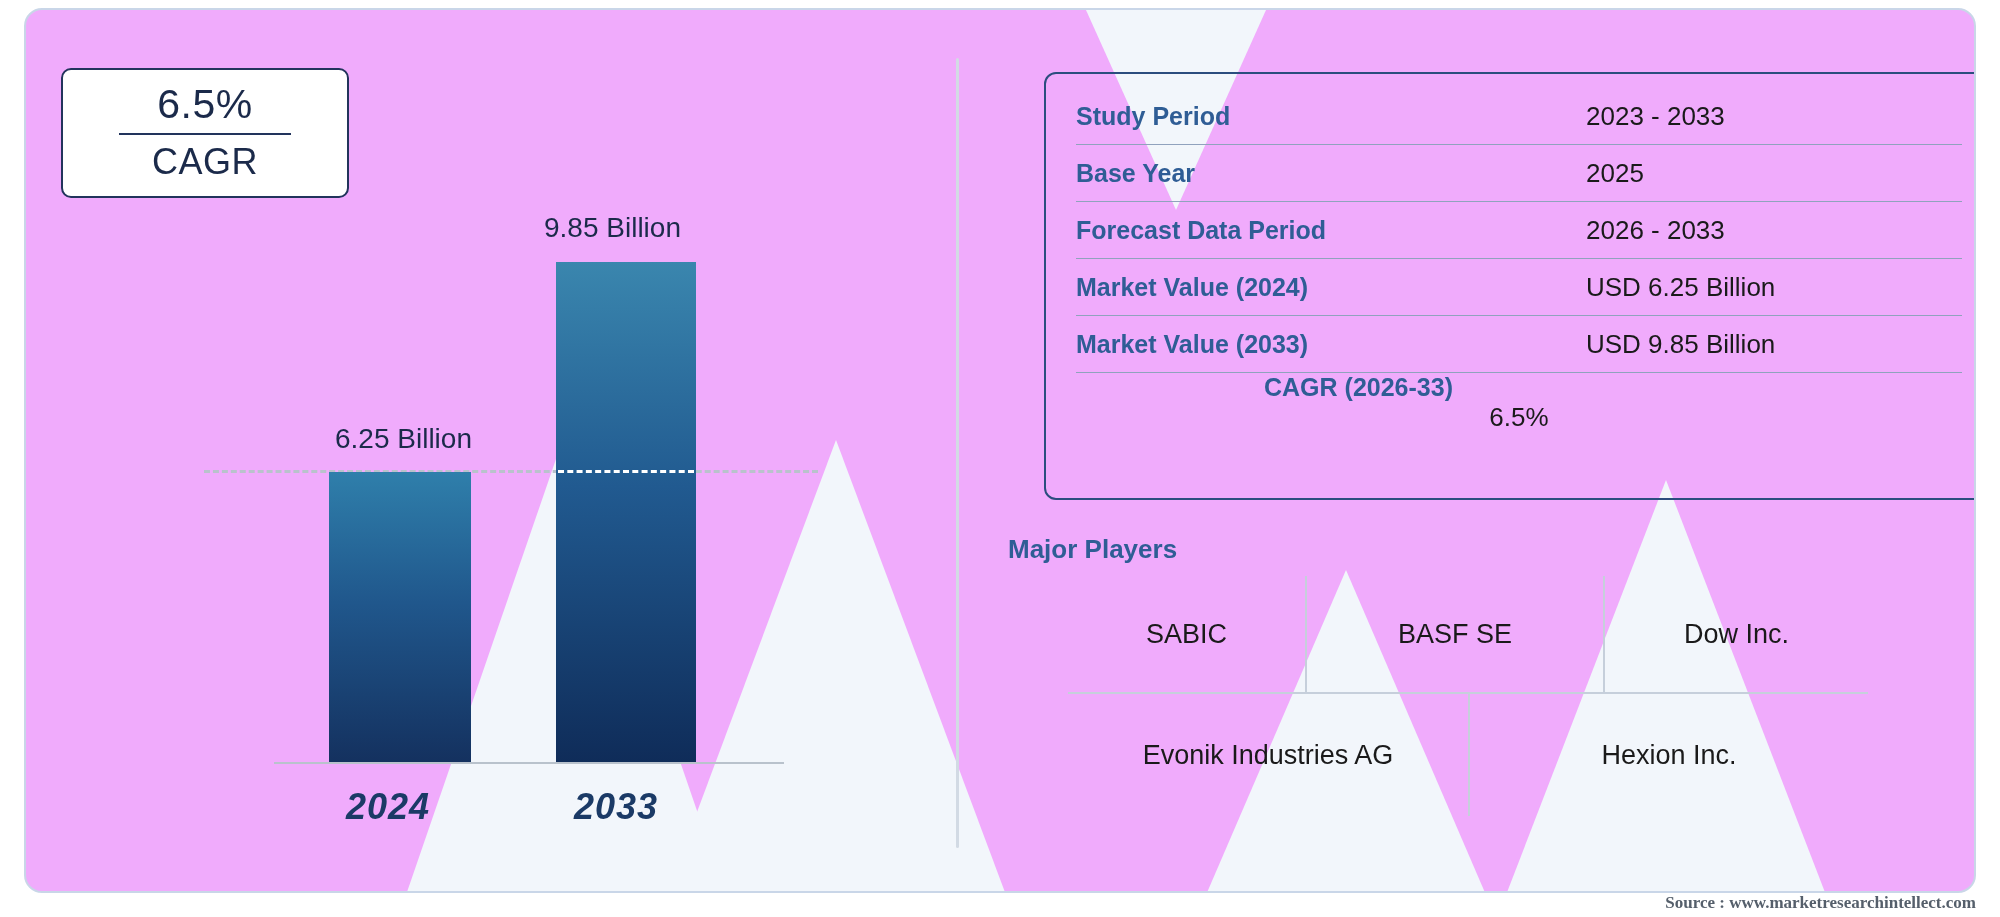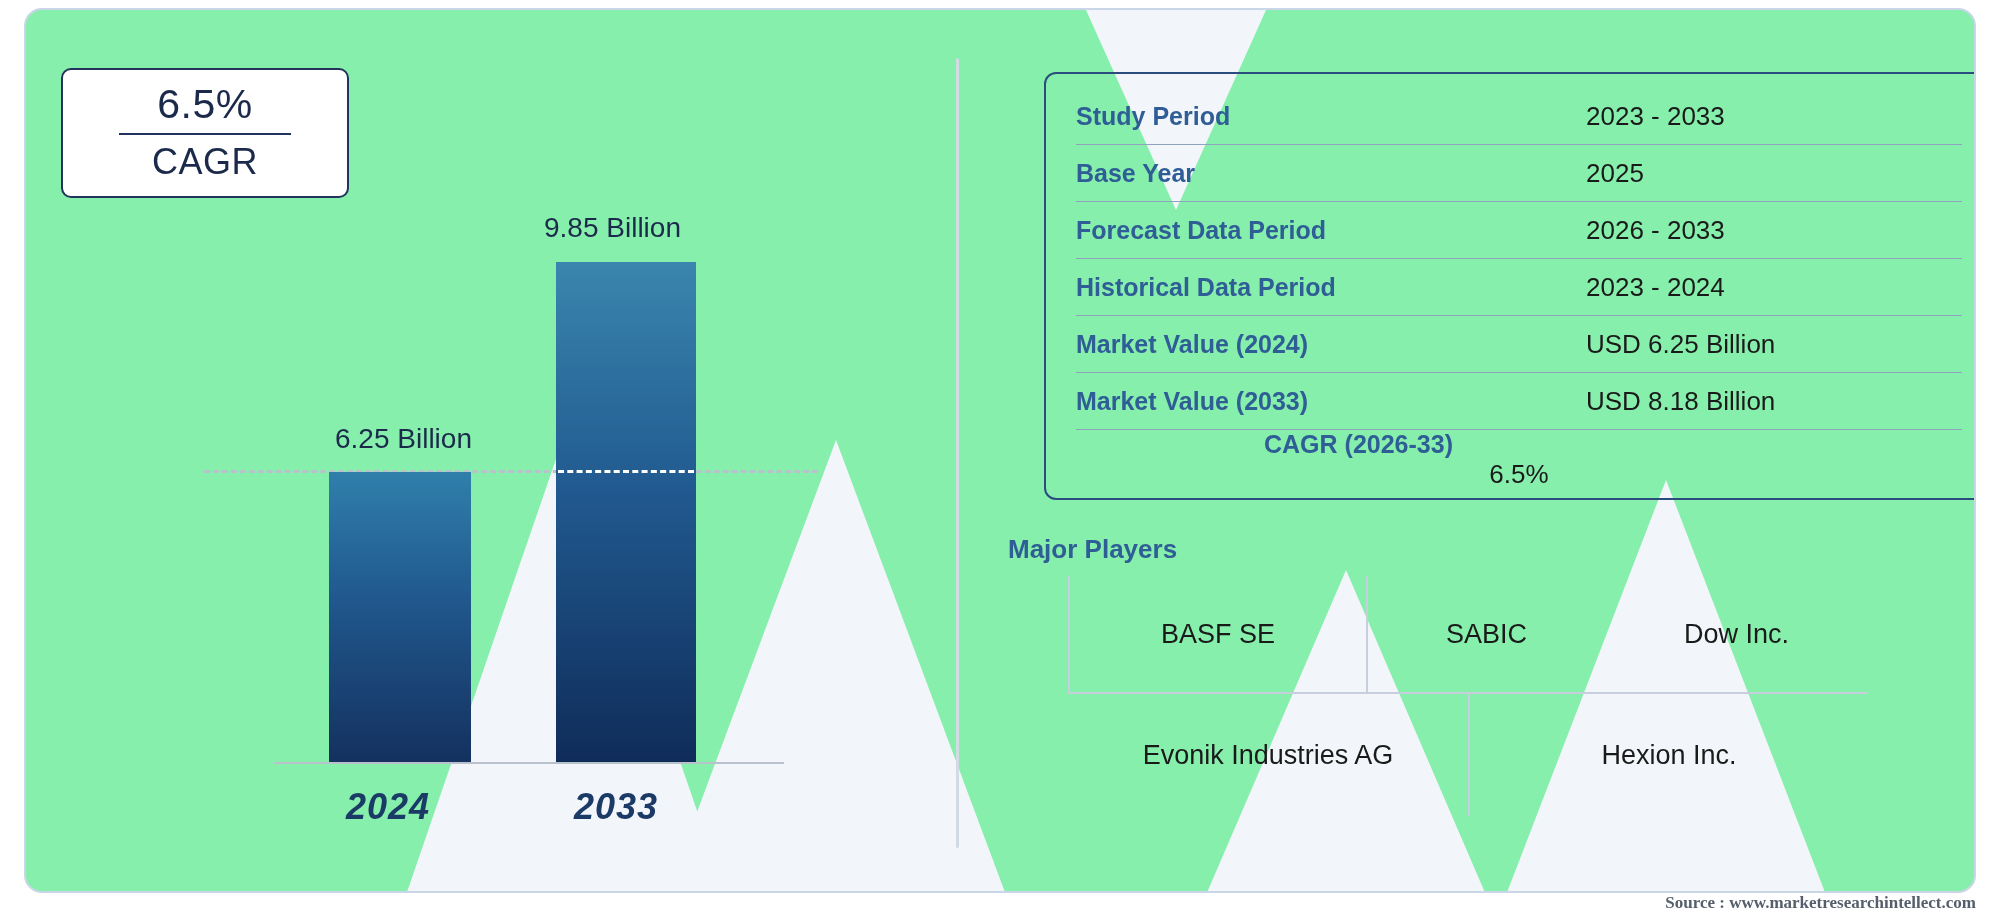--- a/index.html
+++ b/index.html
@@ -13,21 +13,21 @@
   }
 
   .card {
     position: absolute;
     left: 24px;
     top: 8px;
     width: 1952px;
     height: 885px;
     border: 2px solid #c9d6e8;
     border-radius: 18px;
-    background: #86efac;
+    background: #f0abfc;
     overflow: hidden;
   }
 
   
   .watermark {
     position: absolute;
     inset: 0;
     overflow: hidden;
     pointer-events: none;
   }
@@ -317,43 +317,39 @@
         </div>
         <div class="info-row">
           <div class="info-key">Base Year</div>
           <div class="info-val">2025</div>
         </div>
         <div class="info-row">
           <div class="info-key">Forecast Data Period</div>
           <div class="info-val">2026 - 2033</div>
         </div>
         <div class="info-row">
-          <div class="info-key">Historical Data Period</div>
-          <div class="info-val">2023 - 2024</div>
-        </div>
-        <div class="info-row">
           <div class="info-key">Market Value (2024)</div>
           <div class="info-val">USD 6.25 Billion</div>
         </div>
         <div class="info-row">
           <div class="info-key">Market Value (2033)</div>
-          <div class="info-val">USD 8.18 Billion</div>
+          <div class="info-val">USD 9.85 Billion</div>
         </div>
         <div class="info-row">
           <div class="info-key">CAGR (2026-33)</div>
           <div class="info-val">6.5%</div>
         </div>
       </div>
 
       <div class="players-title">Major Players</div>
 
       <div class="players">
         <div class="players-row1">
+          <div class="cell p-c1">SABIC</div>
           <div class="cell p-c2">BASF SE</div>
-          <div class="cell p-c1">SABIC</div>
           <div class="cell p-c3">Dow Inc.</div>
         </div>
         <div class="players-row2">
           <div class="cell p-d1">Evonik Industries AG</div>
           <div class="cell p-d2">Hexion Inc.</div>
         </div>
       </div>
 
     </div>
   </div>

